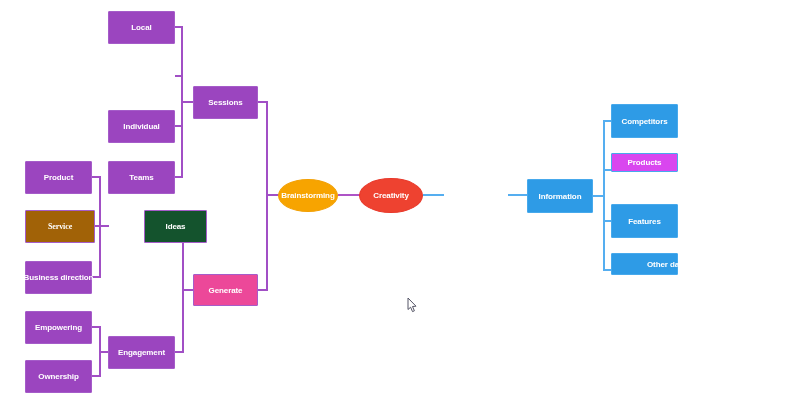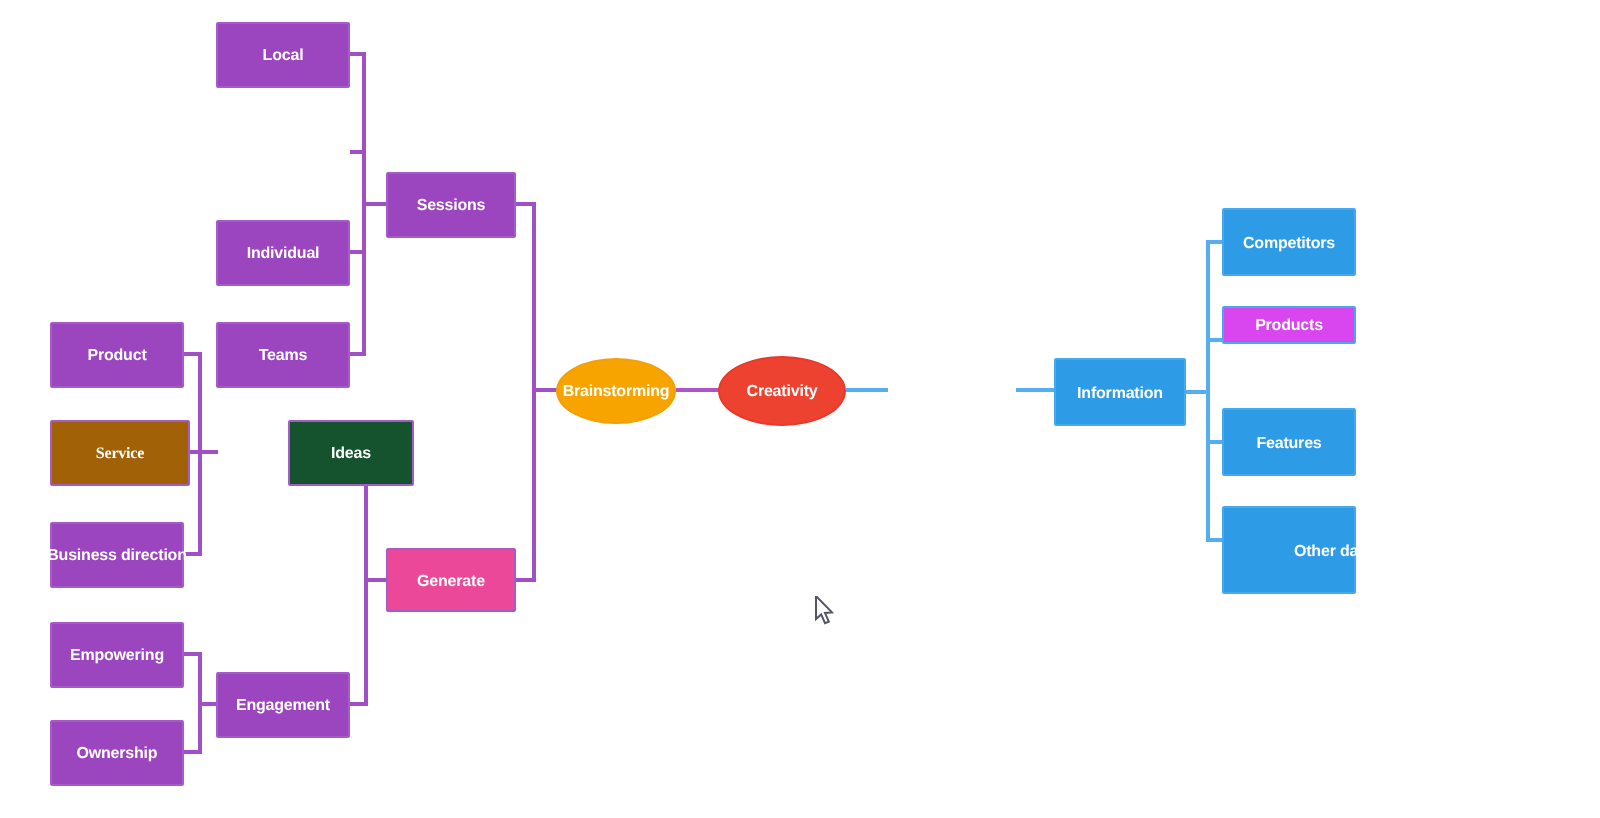--- a/index.html
+++ b/index.html
@@ -100,18 +100,18 @@
       <div class="node rect" style="left: 108px; top: 336px; width: 67px; height: 33px; background: rgb(155, 69, 191); border-color: rgb(165, 92, 201);">Engagement</div>
       <div class="node rect" style="left: 25px; top: 161px; width: 67px; height: 33px; background: rgb(155, 69, 191); border-color: rgb(165, 92, 201);">Product</div>
       <div class="node rect" style="left: 25px; top: 210px; width: 70px; height: 33px; background: #a16207; border-color: rgb(165, 92, 201); font-family: Liberation Serif, serif;">Service</div>
       <div class="node rect" style="left: 25px; top: 261px; width: 67px; height: 33px; background: rgb(155, 69, 191); border-color: rgb(165, 92, 201);">Business direction</div>
       <div class="node rect" style="left: 25px; top: 360px; width: 67px; height: 33px; background: rgb(155, 69, 191); border-color: rgb(165, 92, 201);">Ownership</div>
       <div class="node rect" style="left: 25px; top: 311px; width: 67px; height: 33px; background: rgb(155, 69, 191); border-color: rgb(165, 92, 201);">Empowering</div>
       <div class="node rect" style="left: 611px; top: 104px; width: 67px; height: 34px; background: rgb(46, 155, 230); border-color: rgb(71, 169, 236);">Competitors</div>
       <div class="node rect" style="left: 527px; top: 179px; width: 66px; height: 34px; background: rgb(46, 155, 230); border-color: rgb(71, 169, 236);">Information</div>
       <div class="node rect" style="left: 611px; top: 153px; width: 67px; height: 19px; background: #d946ef; border-color: rgb(71, 169, 236);">Products</div>
       <div class="node rect" style="left: 611px; top: 204px; width: 67px; height: 34px; background: rgb(46, 155, 230); border-color: rgb(71, 169, 236);">Features</div>
-      <div class="node rect" style="left: 611px; top: 253px; width: 67px; height: 44px; background: rgb(46, 155, 230); border-color: rgb(71, 169, 236); padding-left: 44px;">Other data</div>
+      <div class="node rect" style="left: 611px; top: 253px; width: 67px; height: 22px; background: rgb(46, 155, 230); border-color: rgb(71, 169, 236); padding-left: 44px;">Other data</div>
     </div>
   <svg class="cursor" width="14" height="16" viewBox="0 0 14 16" style="left: 407px; top: 298px;">
     <path d="M1 0 L1 11.5 L3.6 9.2 L5.5 13.6 L7.4 12.8 L5.5 8.5 L9 8.2 Z" fill="#ffffff" stroke="#555566" stroke-width="1"></path>
   </svg>
 </div>
 
 </body></html>

